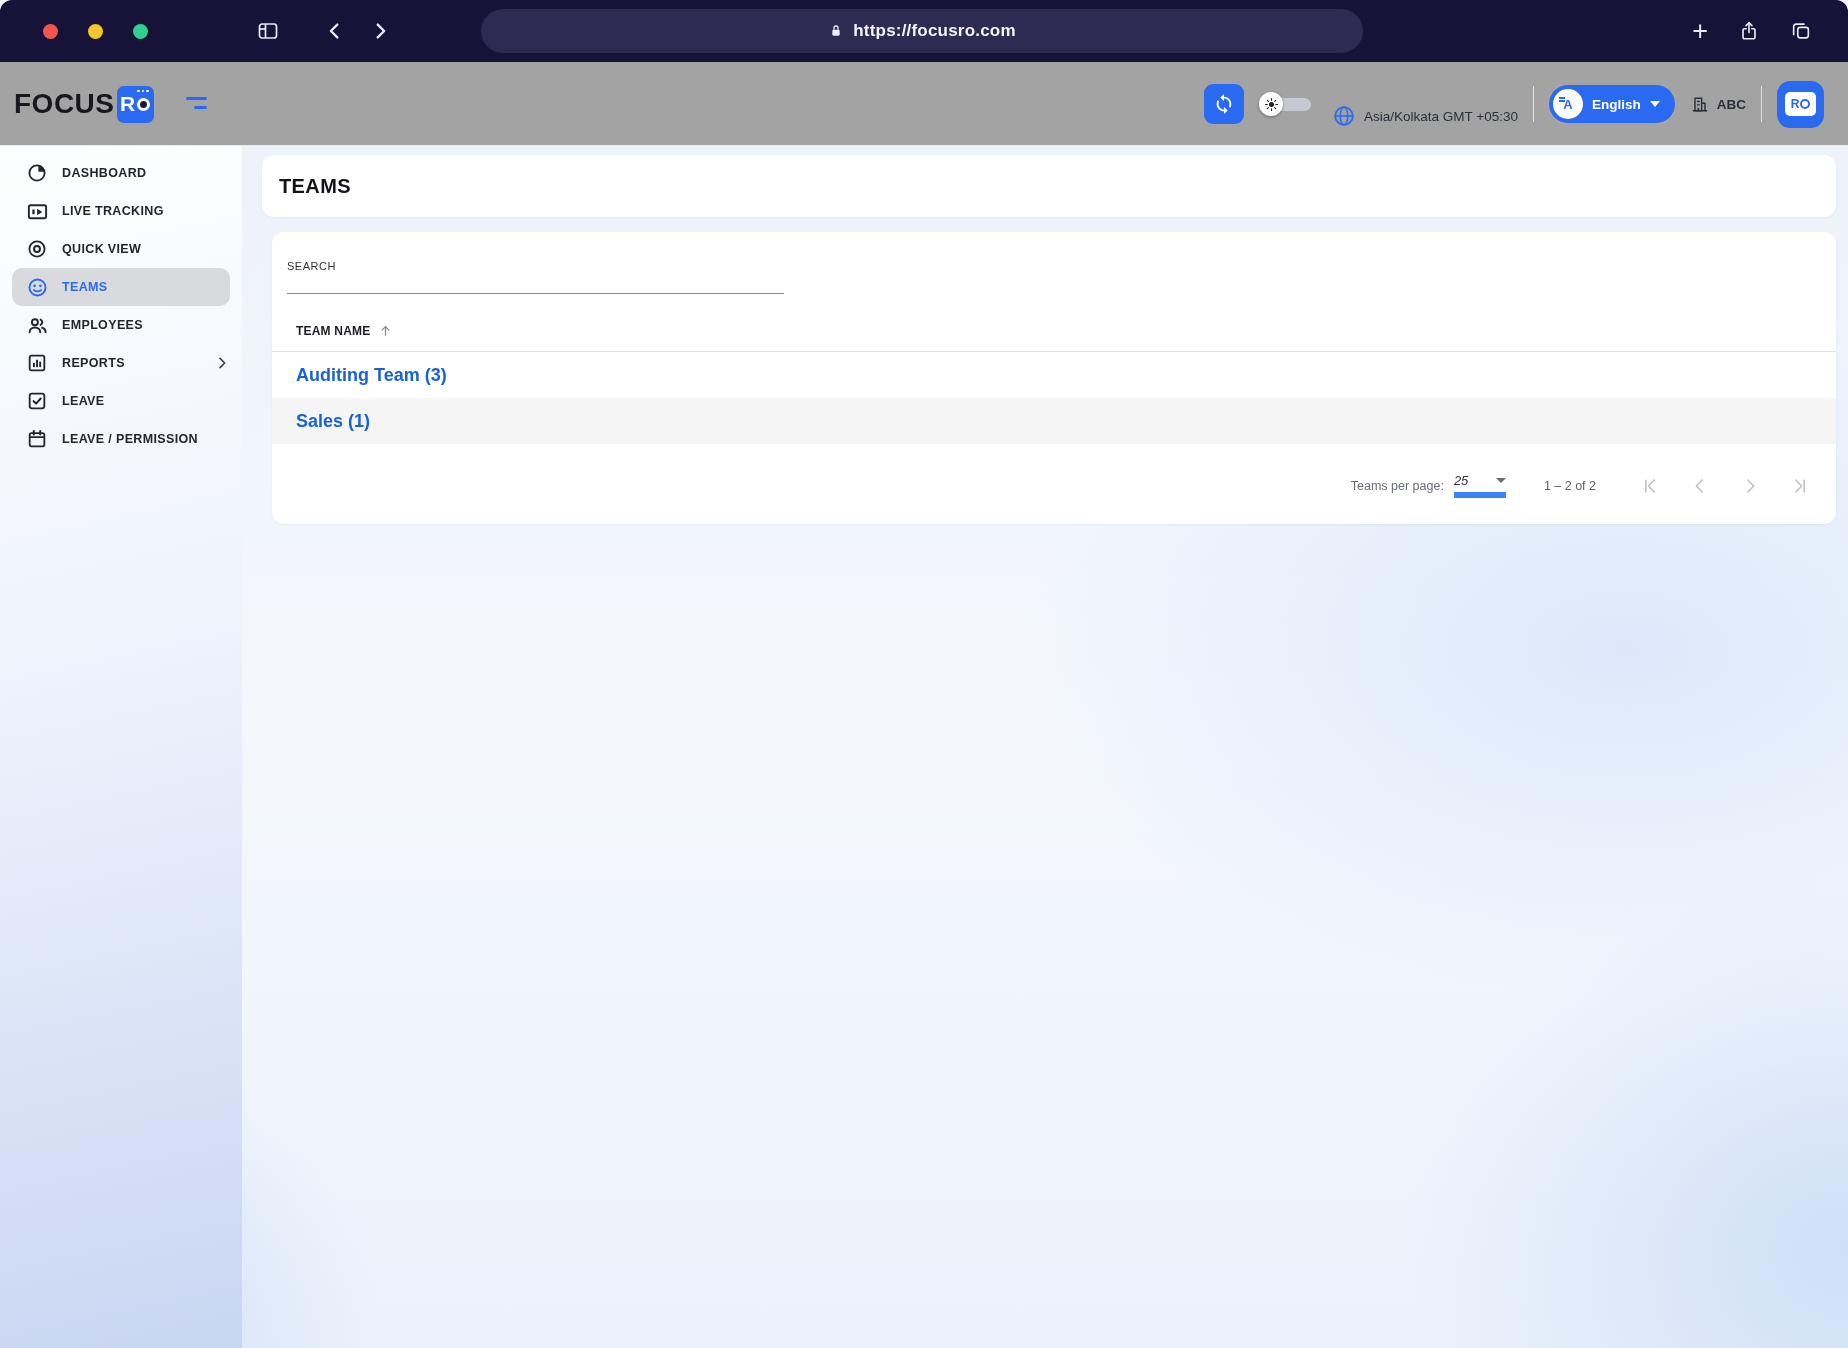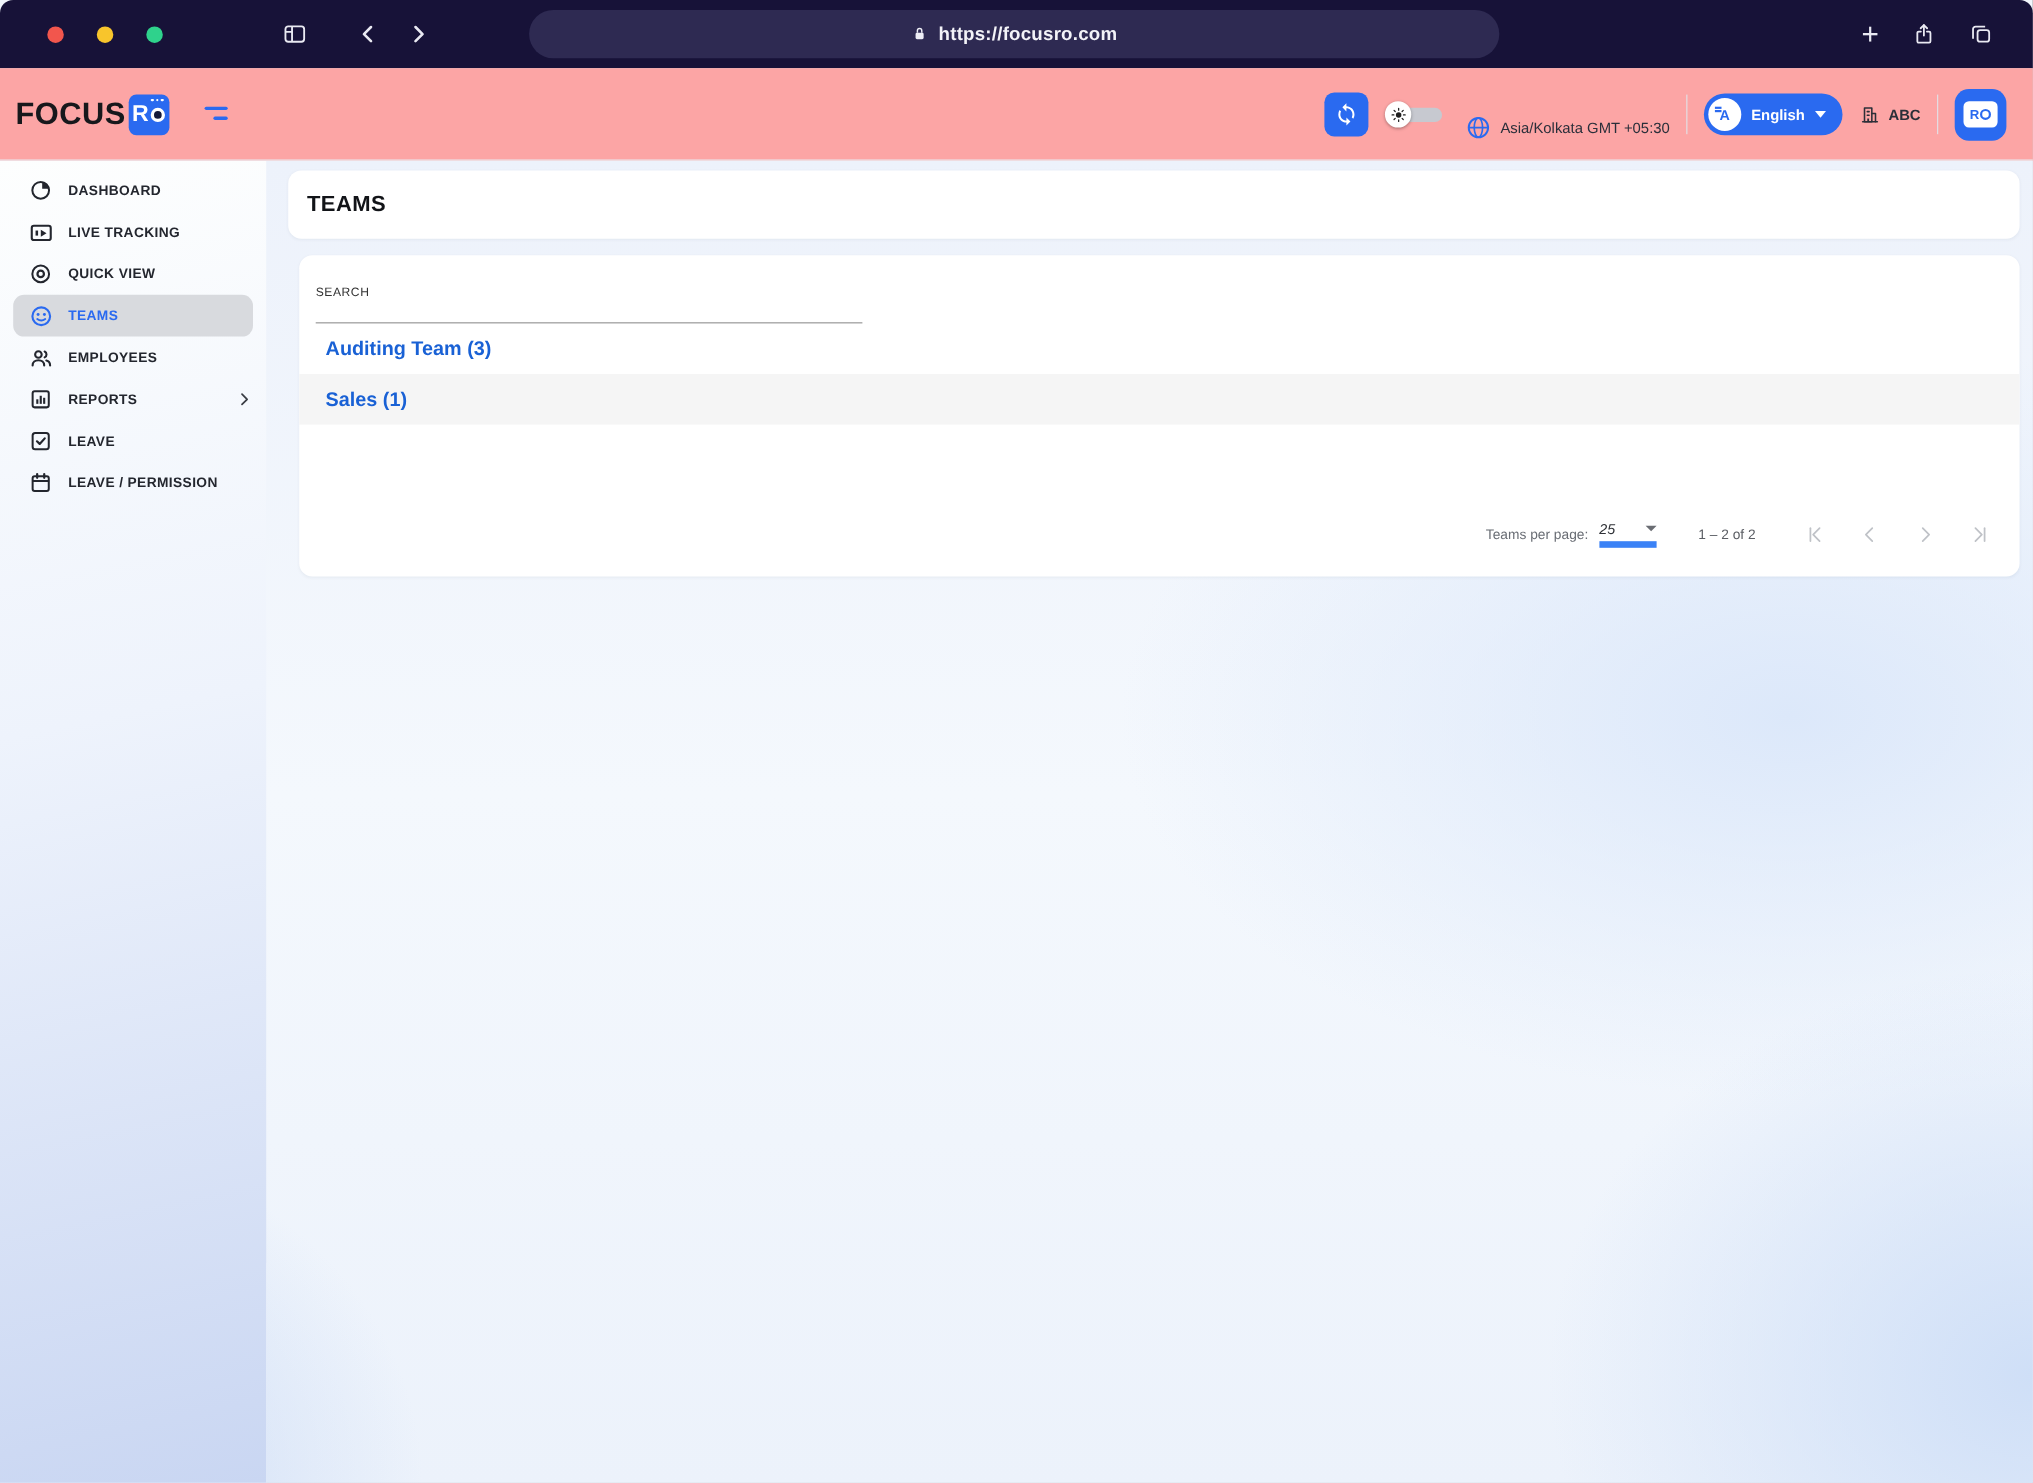--- a/index.html
+++ b/index.html
@@ -22,21 +22,21 @@
   .url-pill {
     position:absolute; left:481px; top:9px; width:882px; height:44px; border-radius:22px;
     background:#2e2a52; display:flex; align-items:center; justify-content:center; gap:9px;
     color:#f3f3f8; font-size:17px; font-weight:600; letter-spacing:.2px;
   }
   .chrome-right { position:absolute; right:36px; top:0; height:62px; display:flex; align-items:center; gap:30px; color:#e9e9f2; }
   .plus-glyph { font-size:27px; font-weight:300; line-height:1; }
   
   .app-header {
     position:absolute; top:62px; left:0; width:1848px; height:84px;
-    background:#fca5a5; border-bottom:1px solid #eaecf1; z-index:5;
+    background:#a3a3a3; border-bottom:1px solid #eaecf1; z-index:5;
   }
   .logo { position:absolute; left:14px; top:0; height:84px; display:flex; align-items:center; }
   .logo-text { font-size:28px; font-weight:800; color:#17181c; letter-spacing:.5px; }
   .logo-mark {
     width:37px; height:37px; border-radius:7px; background:#2a6af0; margin-left:2px;
     position:relative; display:flex; align-items:center; justify-content:center; gap:2px;
   }
   .logo-mark .r { color:#fff; font-size:21px; font-weight:800; }
   .lens { width:13px; height:13px; border:3px solid #fff; border-radius:50%; background:#151a3a; }
   .mark-dots { position:absolute; top:4px; right:5px; display:flex; gap:2px; }
@@ -423,20 +423,29 @@
 
 <div class="title-card">
   <span class="page-title">TEAMS</span>
 </div>
 
 <div class="table-card">
   <div class="search-wrap">
     <label class="search-label">SEARCH</label>
     <input class="search-input" type="text" style="">
   </div>
+  <div class="thead">
+    <span class="th-label">TEAM NAME</span>
+    <span class="sort-ic">
+      <svg width="15" height="15" viewBox="0 0 24 24" fill="none" stroke="currentColor" stroke-width="2" stroke-linecap="round" stroke-linejoin="round">
+        <line x1="12" y1="6" x2="12" y2="19.5"></line>
+          <polyline points="6.8,11 12,5.8 17.2,11"></polyline>
+      </svg>
+    </span>
+  </div>
   <div class="trow">
     <a class="team-link">Auditing Team (3)</a>
   </div>
   <div class="trow alt">
     <a class="team-link">Sales (1)</a>
   </div>
   <div class="pagination">
     <span class="pp-label">Teams per page:</span>
     <div class="pp-select">
       <span class="pp-value">25</span>

